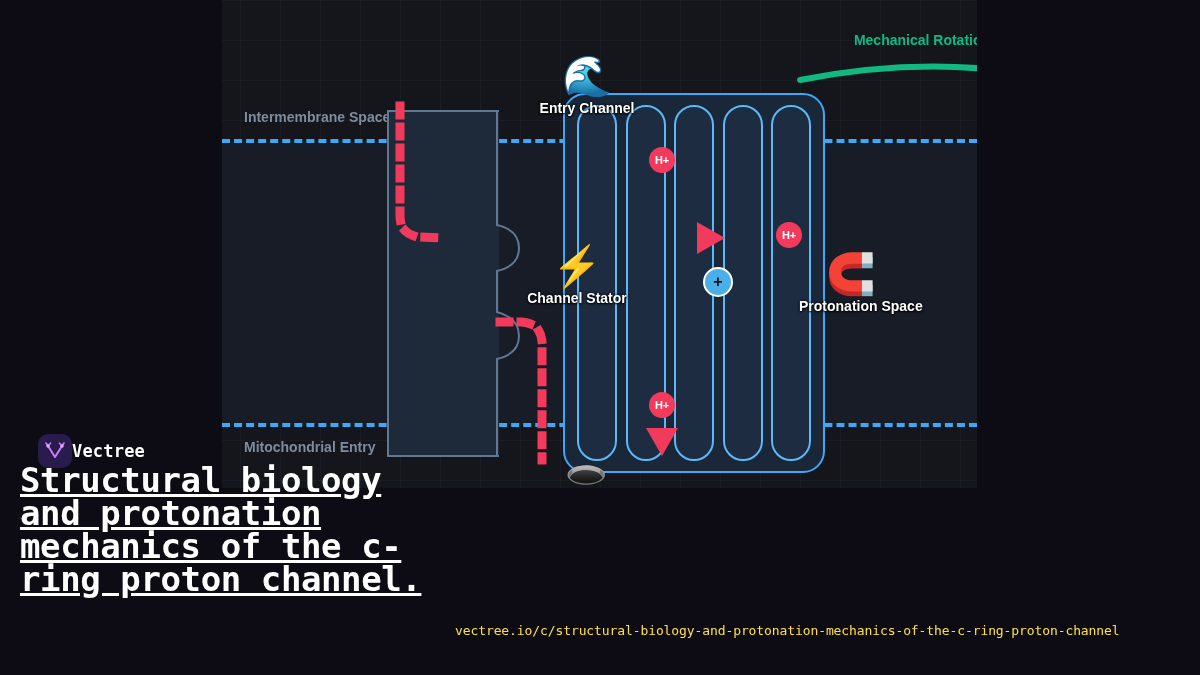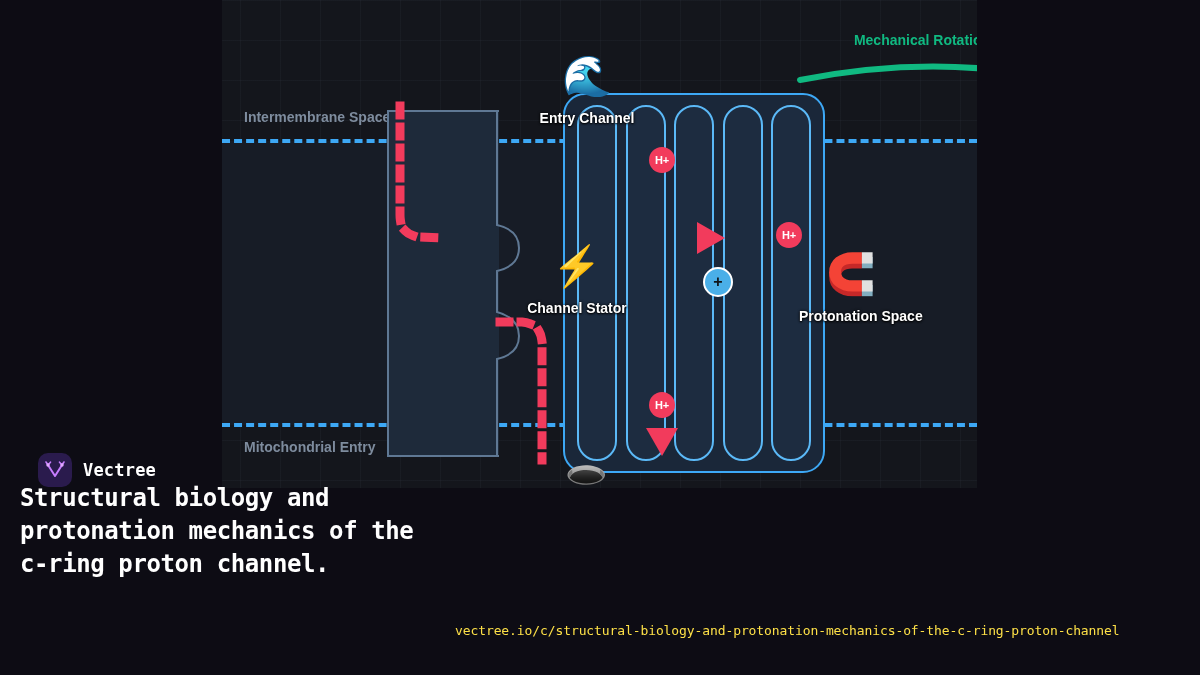--- a/index.html
+++ b/index.html
@@ -179,21 +179,21 @@
 
   
   .node { position: absolute; text-align: center; }
   .node .glyph {
     font-size: 40px;
     line-height: 1;
     display: block;
   }
   .node .caption {
     display: block;
-    margin-top: 14px;
+    margin-top: 4px;
     color: #ffffff;
     font-size: 14px;
     font-weight: bold;
     white-space: nowrap;
     text-shadow: 0 0 3px #000, 0 1px 2px #000;
   }
 
   #node-entry     { left: 313px; top: 56px; width: 104px; }
   #node-stator    { left: 303px; top: 246px; width: 104px; }
   #node-proton    { left: 577px; top: 254px; width: 104px; }
@@ -219,24 +219,24 @@
   #rotation-arrow {
     position: absolute;
     left: 0; top: 18px;
   }
   #rotation-arrow svg { display: block; overflow: visible; }
 
   
   #brand {
     position: absolute;
     left: 22px;
-    top: 453px;
+    top: 434px;
     display: flex;
     align-items: center;
-    gap: 11px;
+    gap: 0;
     padding-left: 16px;
   }
   #brand-mark {
     width: 34px; height: 34px;
     border-radius: 10px;
     background: #2a1b4d;
     display: flex;
     align-items: center;
     justify-content: center;
   }
@@ -245,28 +245,29 @@
     color: #ffffff;
     font-family: "DejaVu Sans Mono", monospace;
     font-size: 17px;
     font-weight: bold;
     letter-spacing: 0.2px;
   }
 
   #headline {
     position: absolute;
     left: 20px;
-    top: 482px;
+    top: 464px;
     width: 430px;
     color: #ffffff;
     font-family: "DejaVu Sans Mono", monospace;
-    font-size: 24px;
+    font-size: 34px;
     font-weight: bold;
     line-height: 33px;
     letter-spacing: -0.4px;
+    text-decoration: underline;
   }
 
   #url-bar {
     position: absolute;
     left: 455px;
     top: 623px;
     color: #fde047;
     font-family: "DejaVu Sans Mono", monospace;
     font-size: 13px;
     letter-spacing: -0.1px;

